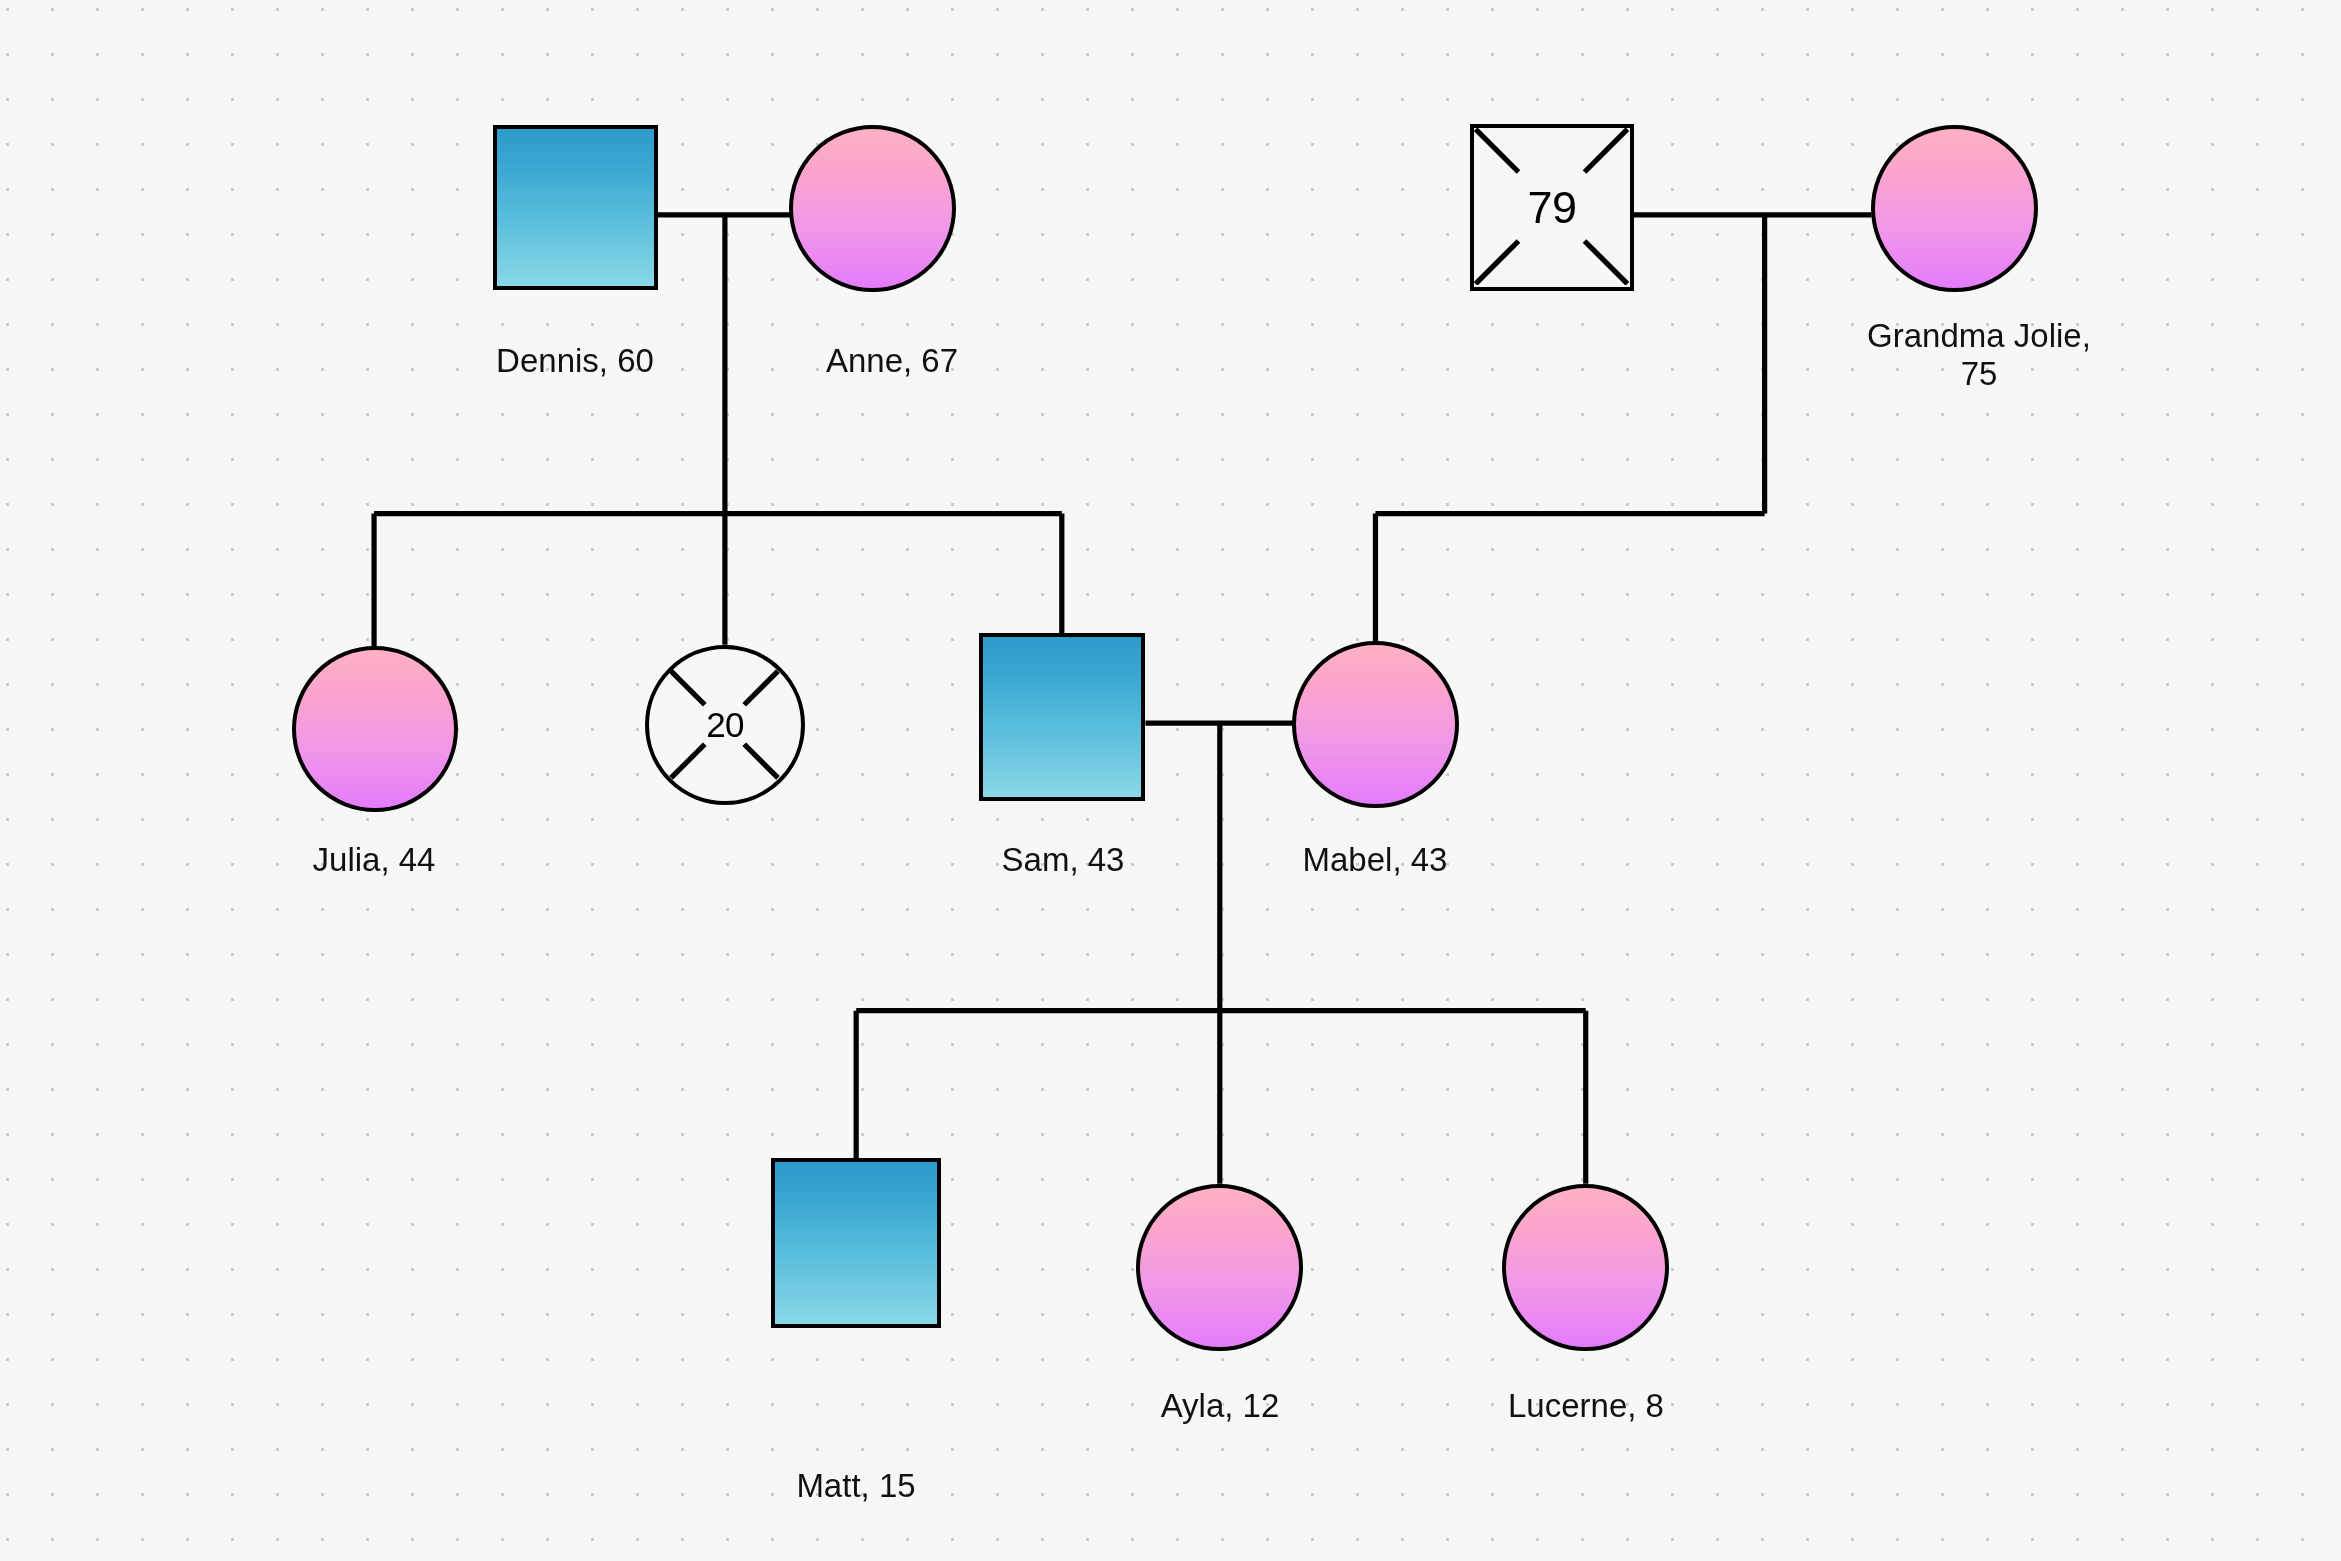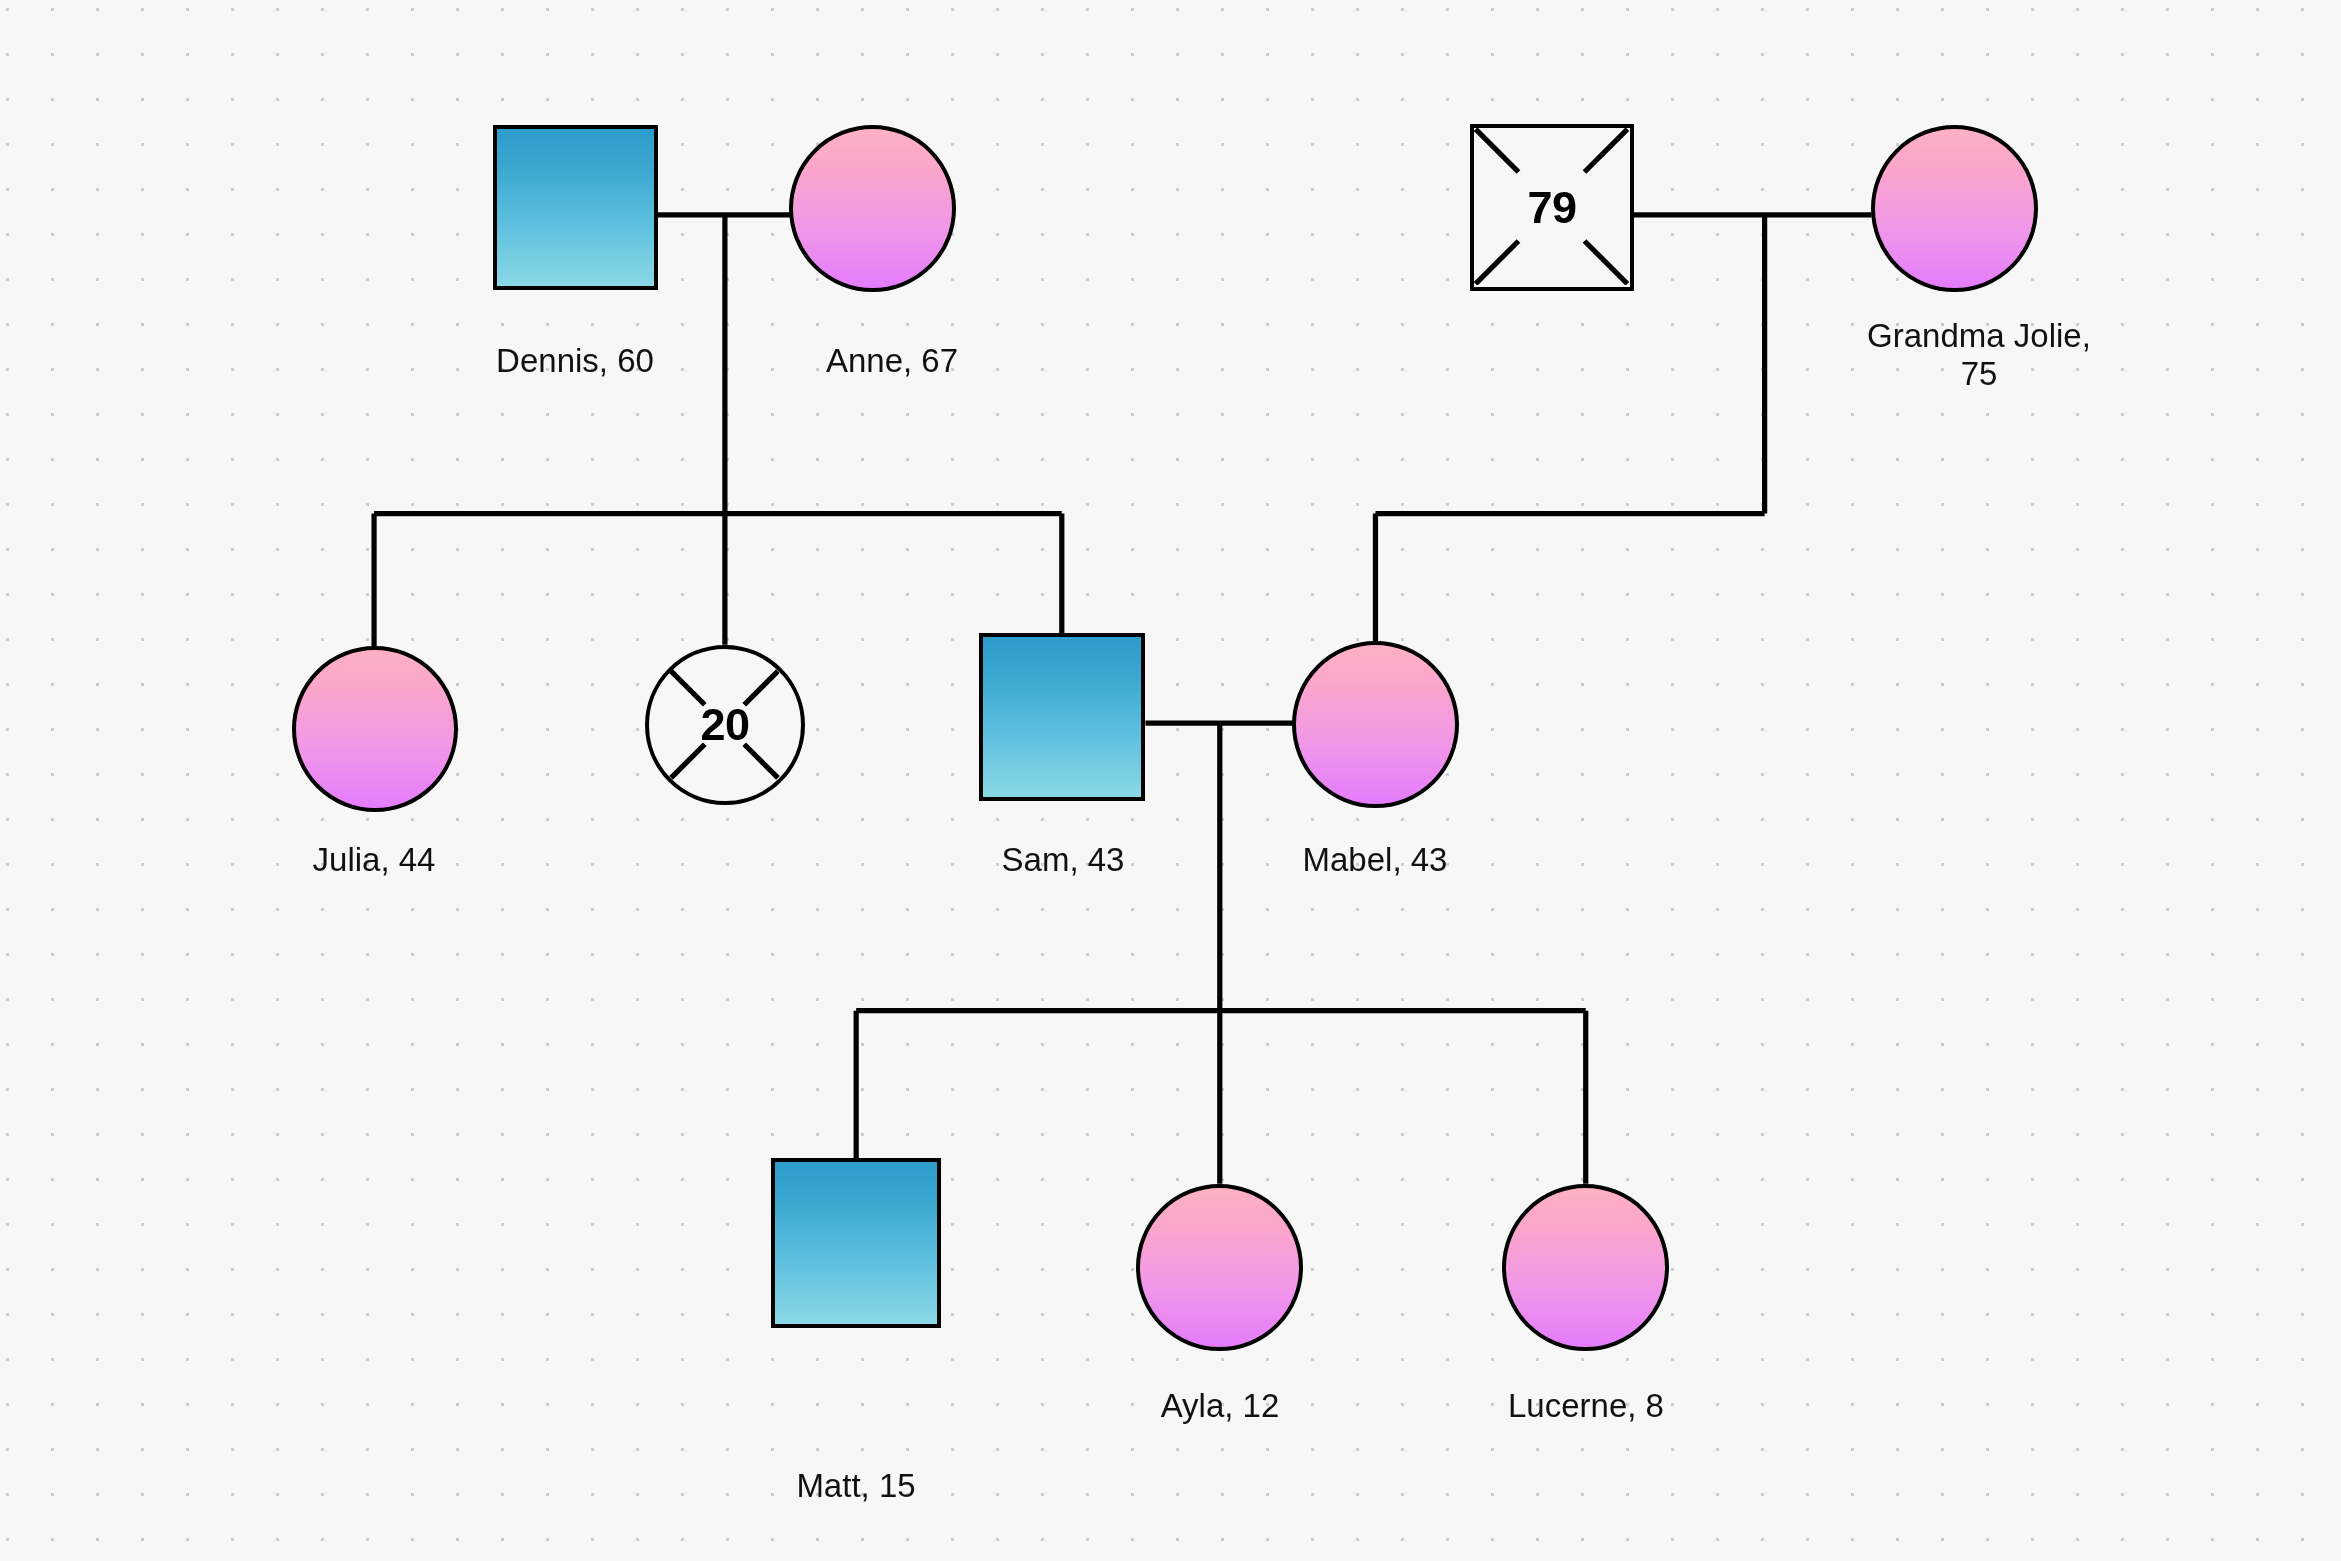--- a/index.html
+++ b/index.html
@@ -30,24 +30,24 @@
     box-sizing:border-box;
     border-radius:50%;
     border:4.6px solid #000;
     background:linear-gradient(180deg,#ffb0c5 0%,#fba5cc 25%,#f197e8 62%,#e47cfb 100%);
   }
   .dead{background:#f7f7f8;border:4.6px solid #000;box-sizing:border-box;}
   .dead-ci{background:#f7f7f8;border:4.6px solid #000;box-sizing:border-box;border-radius:50%;}
   .age{
     position:absolute;left:0;top:0;width:100%;height:100%;
     display:flex;align-items:center;justify-content:center;
-    font-weight:bold;color:#000;letter-spacing:-0.6px;
+    font-weight:normal;color:#000;letter-spacing:-0.6px;
   }
   .age.sqage{font-size:45px;}
-  .age.ciage{font-size:45px;}
+  .age.ciage{font-size:35px;}
   .label{
     position:absolute;
     text-align:center;
     font-size:33px;
     line-height:1.14;
     color:#111;
     white-space:pre-line;
   }
 </style>
 </head>

